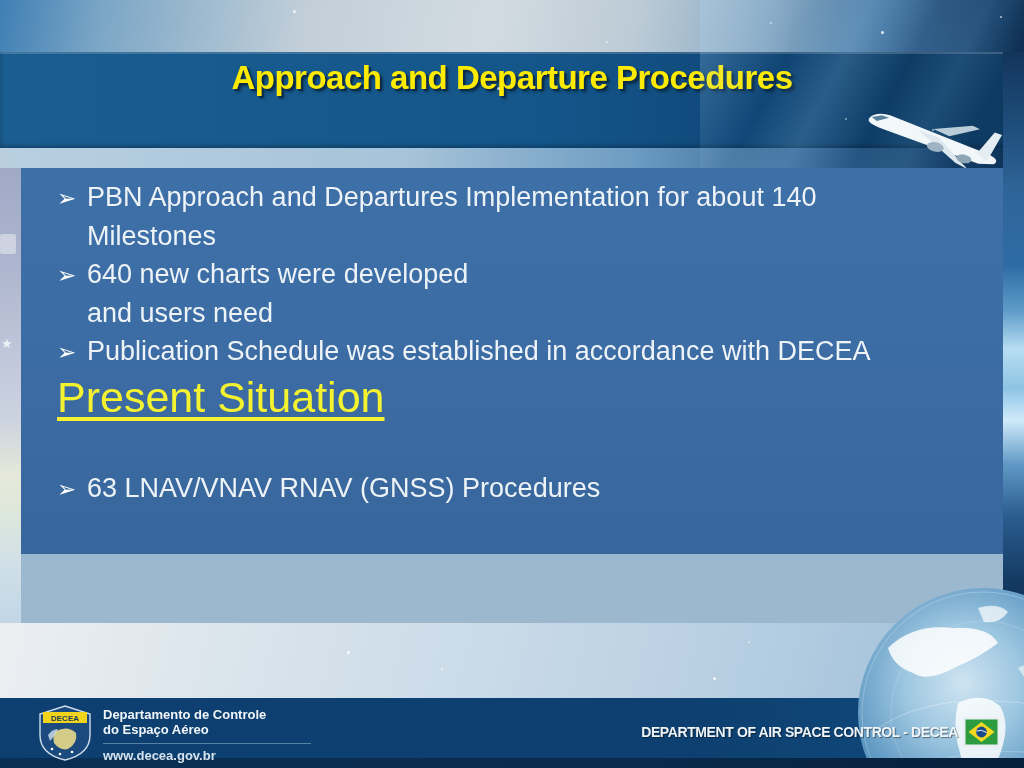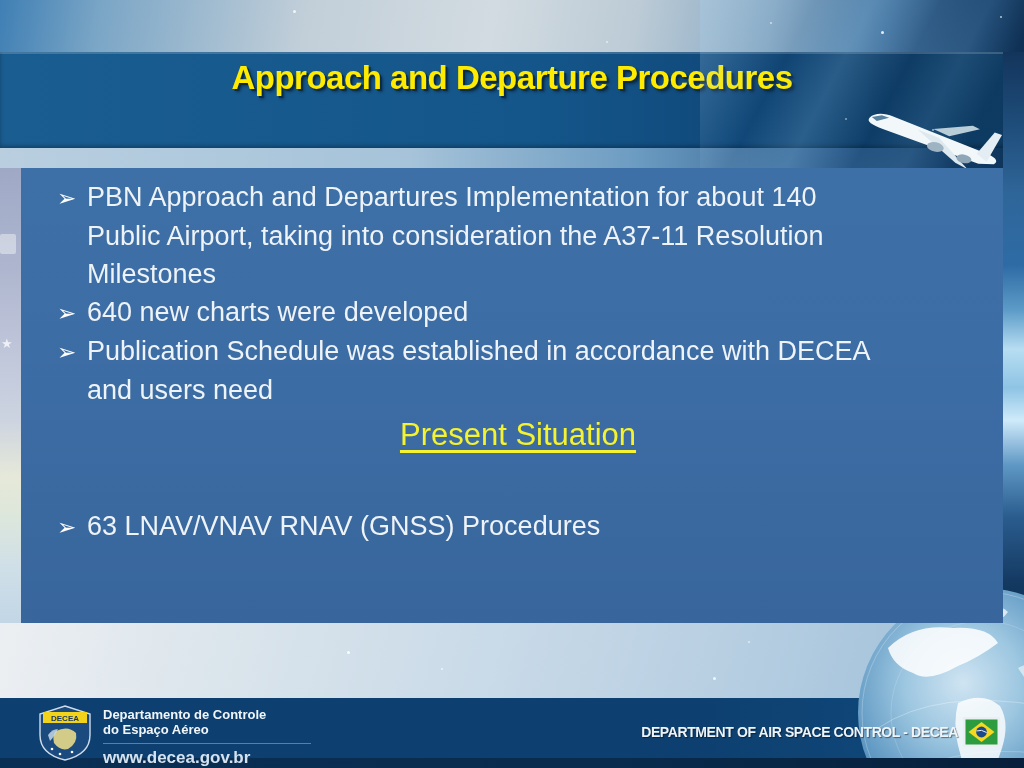--- a/index.html
+++ b/index.html
@@ -28,47 +28,47 @@
     background:rgba(255,255,255,.42);border-radius:2px;}
   .left-star{position:absolute;left:1px;top:336px;z-index:1;color:#ffffff;opacity:.75;font-size:13px;}
   .right-strip{position:absolute;left:1003px;top:52px;width:21px;height:646px;z-index:2;
     background:linear-gradient(to bottom,#13355c 0%,#1d4a77 10%,#2f6699 22%,#2e6ba5 33%,
                #5d9cc8 40%,#b7ddf2 46%,#8ec4e4 52%,#cfeafa 57%,#5e97c4 64%,#2a5c8e 72%,
                #143a62 82%,#0a2441 92%,#071a30 100%);}
   .light-band{position:absolute;left:0;top:623px;width:1024px;height:75px;
     background:linear-gradient(105deg,#eceff2 0%,#dbe5ec 22%,#c9dae8 48%,#b8cfe2 70%,#a9c6dd 85%,#8fb5d3 100%);}
 
   
-  .content-box{position:absolute;left:21px;top:168px;width:982px;height:455px;z-index:5;
+  .content-box{position:absolute;left:21px;top:168px;width:982px;height:386px;z-index:5;
     box-sizing:border-box;padding:10px 24px 0 36px;
     background:linear-gradient(to bottom,#3e70a8 0%,#3b6ba2 60%,#38669c 100%);
     color:#eef3f8;font-size:27px;line-height:38px;}
   .li{white-space:nowrap;}
   .li .b{display:inline-block;width:30px;font-size:23px;color:#ffffff;}
   .li.cont{padding-left:30px;}
-  .present{text-align:center;font-size:31px;line-height:40px;margin-top:6px;color:#f5f22f;}
+  .present{font-size:43px;line-height:40px;margin-top:6px;color:#f5f22f;}
   .present .u{text-decoration:underline;text-underline-offset:5px;}
   .gap{height:52px;}
 
   
   .plane{position:absolute;left:858px;top:96px;width:152px;height:78px;z-index:3;}
   .globe{position:absolute;left:858px;top:588px;width:250px;height:250px;border-radius:50%;z-index:3;
     background:radial-gradient(circle at 42% 38%,#cfe4f2 0%,#9cc6e0 28%,#5e97c2 55%,#2f6ba2 78%,#17416b 100%);}
   .dot{position:absolute;border-radius:50%;background:#fff;z-index:6;}
 
   
   .footer-bg{position:absolute;left:0;top:698px;width:1024px;height:70px;
     background:linear-gradient(to right,#0d4070 0%,#0d4070 68%,#0f4678 86%,#0e4172 100%);}
   .footer-edge{position:absolute;left:0;top:758px;width:1024px;height:10px;z-index:4;
     background:linear-gradient(to right,#0a2f54 0%,#092b4d 60%,#071f3a 100%);}
   .shield{position:absolute;left:38px;top:705px;z-index:9;}
   .org{position:absolute;left:103px;top:707px;z-index:9;color:#f2f6fa;}
   .org .l{font-size:13px;font-weight:bold;line-height:15px;}
   .org .divider{width:208px;height:1px;background:rgba(150,180,210,.55);margin:6px 0 4px 0;}
-  .org .site{font-size:17px;font-weight:bold;color:#d5e3f0;}
+  .org .site{font-size:13px;font-weight:bold;color:#d5e3f0;}
   .dept{position:absolute;top:724px;right:66px;z-index:9;font-weight:bold;font-size:14px;
     letter-spacing:-.4px;color:#eef4f8;text-shadow:1px 1px 1px rgba(0,0,0,.45);}
   .flag{position:absolute;left:963px;top:717px;z-index:9;}
 </style>
 </head>
 <body>
 
 <div class="slide">
 
   <div class="bg-top"></div>
@@ -111,31 +111,30 @@
       <path d="M120,20 Q140,14 150,24 Q142,36 126,34 Z" fill="rgba(255,255,255,.7)"></path>
       <path d="M100,115 Q125,103 142,118 Q152,135 144,160 Q134,192 118,207 Q108,190 102,165 Q94,138 100,115 Z" fill="rgba(255,255,255,.8)"></path>
       <path d="M160,80 Q178,70 192,80 Q186,94 168,92 Z" fill="rgba(255,255,255,.55)"></path>
     </svg>
   </div>
 
   <div class="content-box">
     <div class="li">
       <span class="b">➢</span><span>PBN Approach and Departures Implementation for about 140</span>
     </div>
-    <div class="li cont">Public Airport, taking into consideration the A37-11 Resolution</div>
     <div class="li cont">Milestones</div>
 
     <div class="li">
       <span class="b">➢</span><span>640 new charts were developed</span>
     </div>
 
+    <div class="li cont">and users need</div>
     <div class="li">
       <span class="b">➢</span><span>Publication Schedule was established in accordance with DECEA</span>
     </div>
-    <div class="li cont">and users need</div>
 
     <div class="present">
       <span class="u">Present Situation</span>
     </div>
     <div class="gap"></div>
 
     <div class="li">
       <span class="b">➢</span><span>63 LNAV/VNAV RNAV (GNSS) Procedures</span>
     </div>
   </div>

